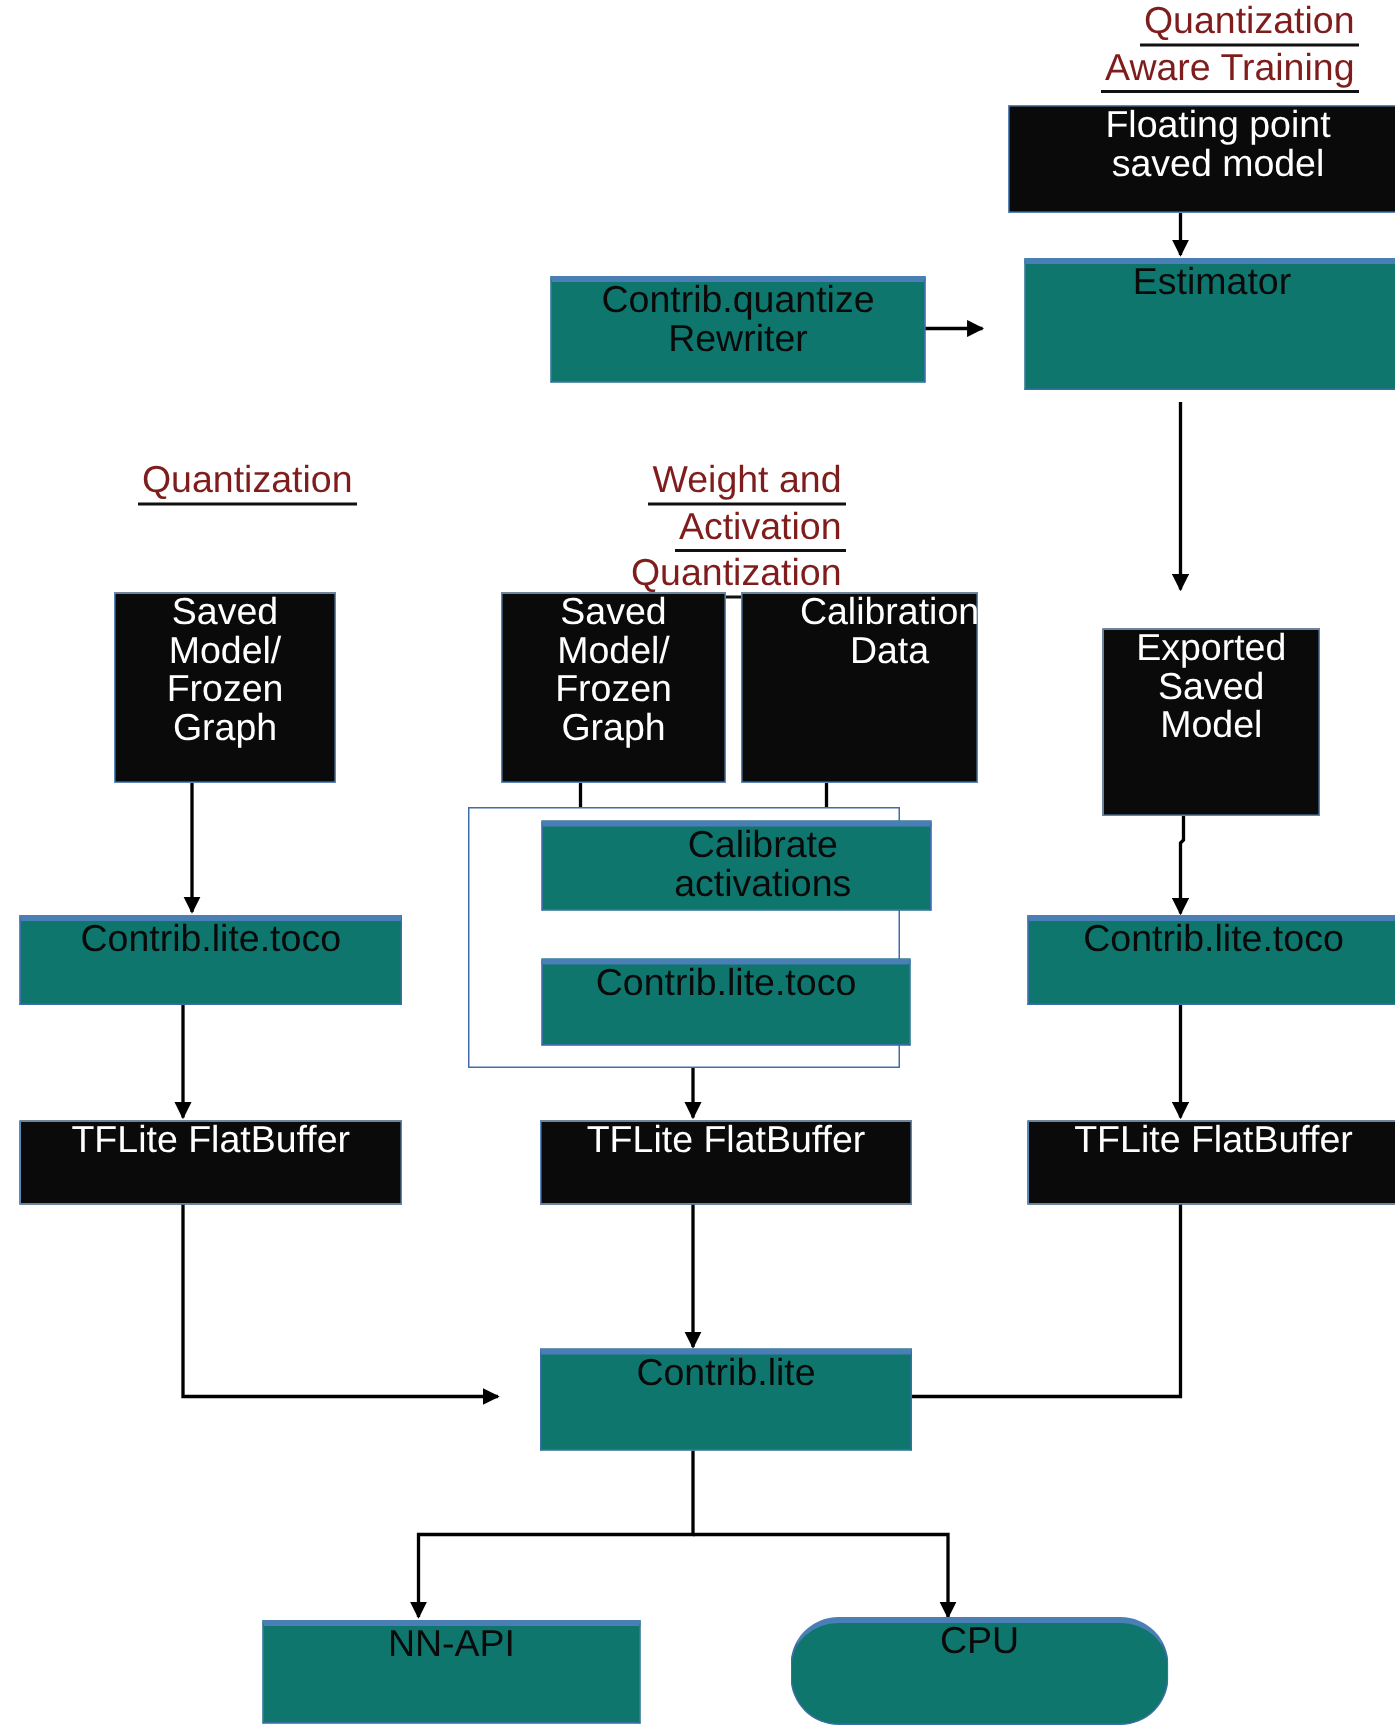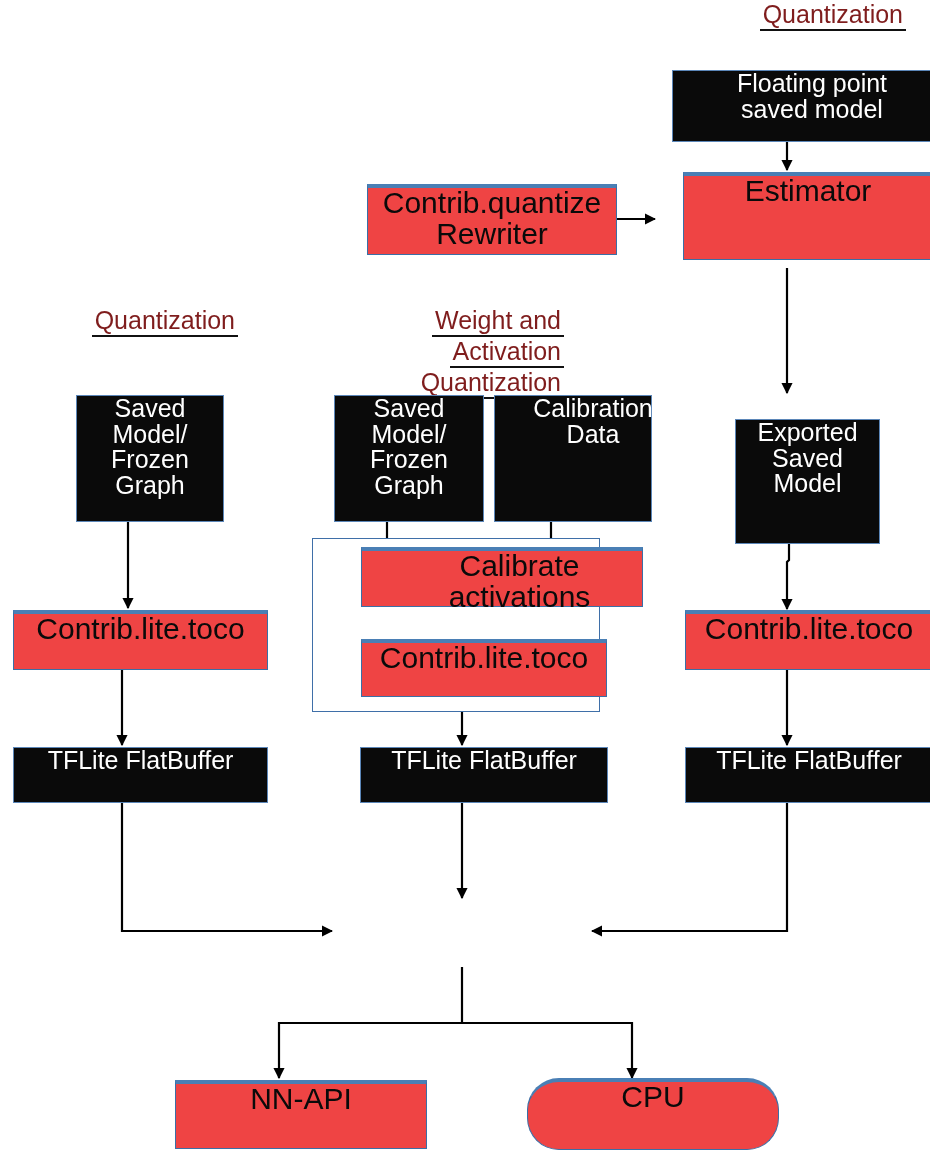--- a/index.html
+++ b/index.html
@@ -40,25 +40,25 @@
     margin-left: 22px;
   }
   .node .lbl {
     display: block;
     white-space: pre-line;
     padding: 0 2px;
   }
 
   
   .blue {
-    background: #ef4444;
+    background: #0f766e;
     border: 1px solid #3a6fa6;
     border-top: 4px solid #4a7fb5;
     color: #0a0a0a;
-    font-size: 30px;
+    font-size: 25px;
   }
   
   .black {
     background: #0a0a0a;
     border: 1px solid #5b86b8;
     color: #ffffff;
     font-size: 25px;
   }
   
   .group-box {
@@ -136,20 +136,21 @@
   </div>
 
   <div class="heading" style="left:344px; top:306px; width:220px;">
     <span class="row"><span class="hl">Weight and</span></span>
     <span class="row"><span class="hl">Activation</span></span>
     <span class="row"><span class="hl">Quantization</span></span>
   </div>
 
   <div class="heading" style="left:676px; top:0px; width:230px;">
     <span class="row"><span class="hl">Quantization</span></span>
+    <span class="row"><span class="hl">Aware Training</span></span>
   </div>
 
   <div class="group-box" style="left:312px; top:538px; width:288px; height:174px;"></div>
 
   <div class="node black" style="left:650px; top:70px; width:280px; height:72px;">
     <span class="lbl">Floating point
 saved model</span>
   </div>
 
   <div class="node blue" style="left:345px; top:184px; width:250px; height:71px;">
@@ -195,33 +196,36 @@
 Model/
 Frozen
 Graph</span>
   </div>
 
   <div class="node black" style="left:472px; top:395px; width:158px; height:127px;padding-left:40px;">
     <span class="lbl">Calibration
 Data</span>
   </div>
 
-  <div class="node blue" style="left:339px; top:547px; width:282px; height:60px;padding-left:35px;">
+  <div class="node blue" style="left:339px; top:547px; width:260px; height:60px;padding-left:35px;">
     <span class="lbl">Calibrate
 activations</span>
   </div>
 
   <div class="node blue" style="left:339px; top:639px; width:246px; height:58px;">
     <span class="lbl">Contrib.lite.toco</span>
   </div>
 
   <div class="node black" style="left:338px; top:747px; width:248px; height:56px;">
     <span class="lbl">TFLite FlatBuffer</span>
   </div>
 
+  <div class="node blue" style="left:338px; top:899px; width:248px; height:68px;">
+    <span class="lbl">Contrib.lite</span>
+  </div>
 
   <div class="node blue" style="left:153px; top:1080px; width:252px; height:69px;">
     <span class="lbl">NN-API</span>
   </div>
 
   <div class="node blue" style="left:505px; top:1078px; width:252px; height:72px;border-radius:32px;">
     <span class="lbl">CPU</span>
   </div>
 
 </div>

